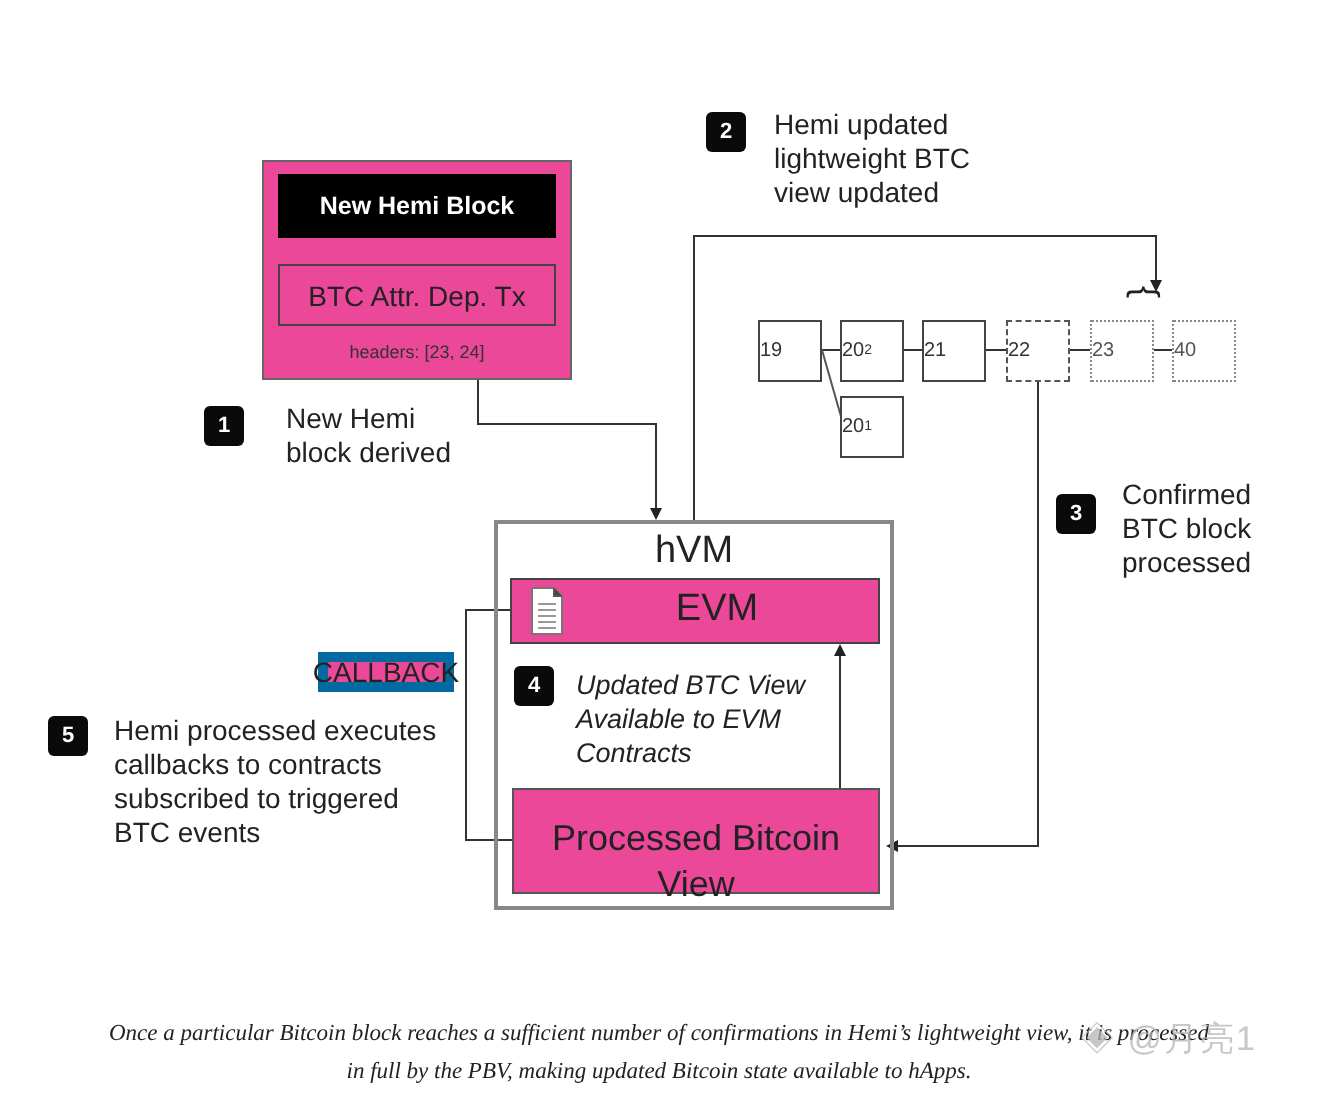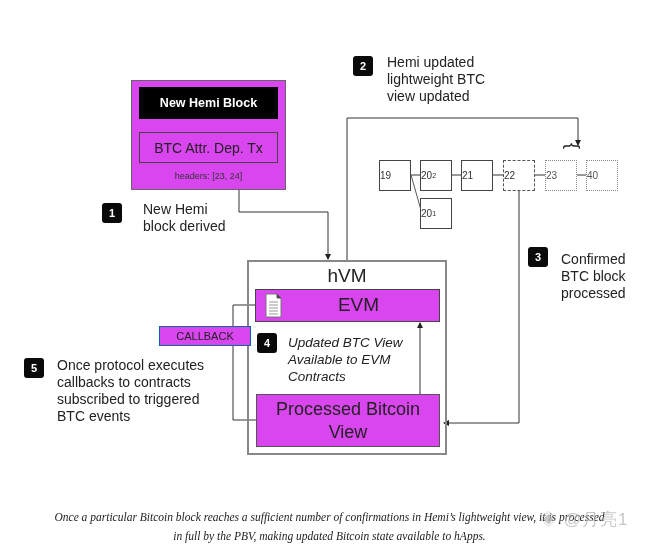--- a/index.html
+++ b/index.html
@@ -1,19 +1,19 @@
 <!DOCTYPE html>
 <html><head>
 <meta charset="utf-8">
 <style>
   html, body { margin:0; padding:0; background:#ffffff; }
   body { width:659px; height:551px; position:relative; overflow:hidden; font-family:"Liberation Sans", sans-serif; color:#222; }
   svg.lines { position:absolute; left:0; top:0; width:659px; height:551px; }
   .abs { position:absolute; }
-  .box { position:absolute; box-sizing:border-box; background:#d946ef; }
+  .box { position:absolute; box-sizing:border-box; background:#ec4899; }
   .badge { position:absolute; width:20px; height:20px; background:#0a0a0a; color:#fff; border-radius:3px; font-weight:bold; font-size:11px; display:flex; align-items:center; justify-content:center; }
   .step-text { position:absolute; font-size:14px; line-height:17px; color:#222; white-space:nowrap; }
   .blk { position:absolute; box-sizing:border-box; width:32px; height:31px; background:#fff; display:flex; align-items:center; justify-content:flex-start; font-size:10px; color:#333; }
   .blk sub { font-size:7px; vertical-align:-2px; }
   .solid { border:1px solid #444; }
   .dashed { border:1.3px dashed #555; }
   .dotted { border:1px dotted #888; color:#555; }
   .caption { position:absolute; left:0; width:659px; text-align:center; font-family:"Liberation Serif", serif; font-style:italic; font-size:11.5px; color:#222; line-height:19px; }
   .watermark { position:absolute; left:540px; top:508px; font-size:17px; color:rgba(180,180,180,0.75); letter-spacing:1px; }
 </style>
@@ -84,21 +84,21 @@
     <sub>1</sub>
   </div>
 
 <div class="badge" style="left:102px;top:203px;">1</div>
 <div class="step-text" style="left:143px;top:201px;">
   <div>New Hemi</div>
   <div>block derived</div>
 </div>
 
 <div class="badge" style="left:528px;top:247px;">3</div>
-<div class="step-text" style="left:561px;top:251px;text-align:right;">
+<div class="step-text" style="left:561px;top:239px;text-align:right;">
   <div>Confirmed</div>
   <div>BTC block</div>
   <div>processed</div>
 </div>
 
 <div class="box" style="left:247px;top:260px;width:200px;height:195px;border:2px solid #888;background:transparent;">
   <div class="abs" style="left:0;top:3px;width:196px;text-align:center;font-size:19px;color:#222;">hVM</div>
 </div>
 
 <div class="box" style="left:255px;top:289px;width:185px;height:33px;border:1px solid #444;">
@@ -114,30 +114,30 @@
   <div class="abs" style="left:20px;top:4px;width:165px;text-align:center;font-size:19px;color:#222;">EVM</div>
 </div>
 
 <div class="badge" style="left:257px;top:333px;">4</div>
 <div class="step-text" style="left:288px;top:334px;font-size:13.5px;font-style:italic;">
   <div>Updated BTC View</div>
   <div>Available to EVM</div>
   <div>Contracts</div>
 </div>
 
-<div class="box" style="left:256px;top:394px;width:184px;height:53px;border:1px solid #555;text-align:center;font-size:18px;line-height:23px;padding-top:3px;color:#222;">
+<div class="box" style="left:256px;top:394px;width:184px;height:53px;border:1px solid #555;text-align:center;font-size:18px;line-height:23px;padding-top:13px;color:#222;">
   <div>Processed Bitcoin</div>
   <div>View</div>
 </div>
 
-<div class="box" style="left:159px;top:326px;width:92px;height:20px;border:1px solid #0369a1;font-size:11px;display:flex;align-items:center;justify-content:center;color:#222;">CALLBACK</div>
+<div class="box" style="left:159px;top:326px;width:68px;height:20px;border:5px solid #0369a1;font-size:14px;display:flex;align-items:center;justify-content:center;color:#222;">CALLBACK</div>
 
 <div class="badge" style="left:24px;top:358px;">5</div>
 <div class="step-text" style="left:57px;top:357px;">
-  <div>Once protocol executes</div>
+  <div>Hemi processed executes</div>
   <div>callbacks to contracts</div>
   <div>subscribed to triggered</div>
   <div>BTC events</div>
 </div>
 
 <div class="caption" style="top:508px;">
   <div>Once a particular Bitcoin block reaches a sufficient number of confirmations in Hemi’s lightweight view, it is processed</div>
   <div>in full by the PBV, making updated Bitcoin state available to hApps.</div>
 </div>
 

